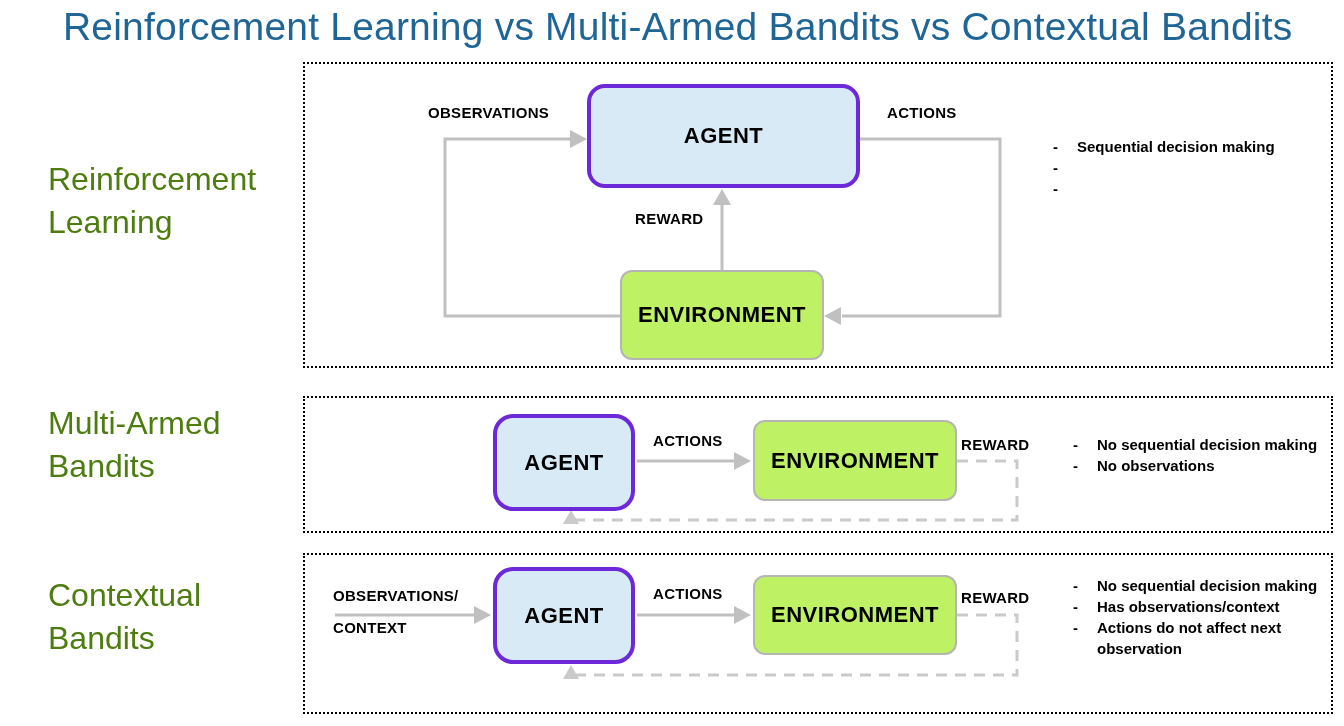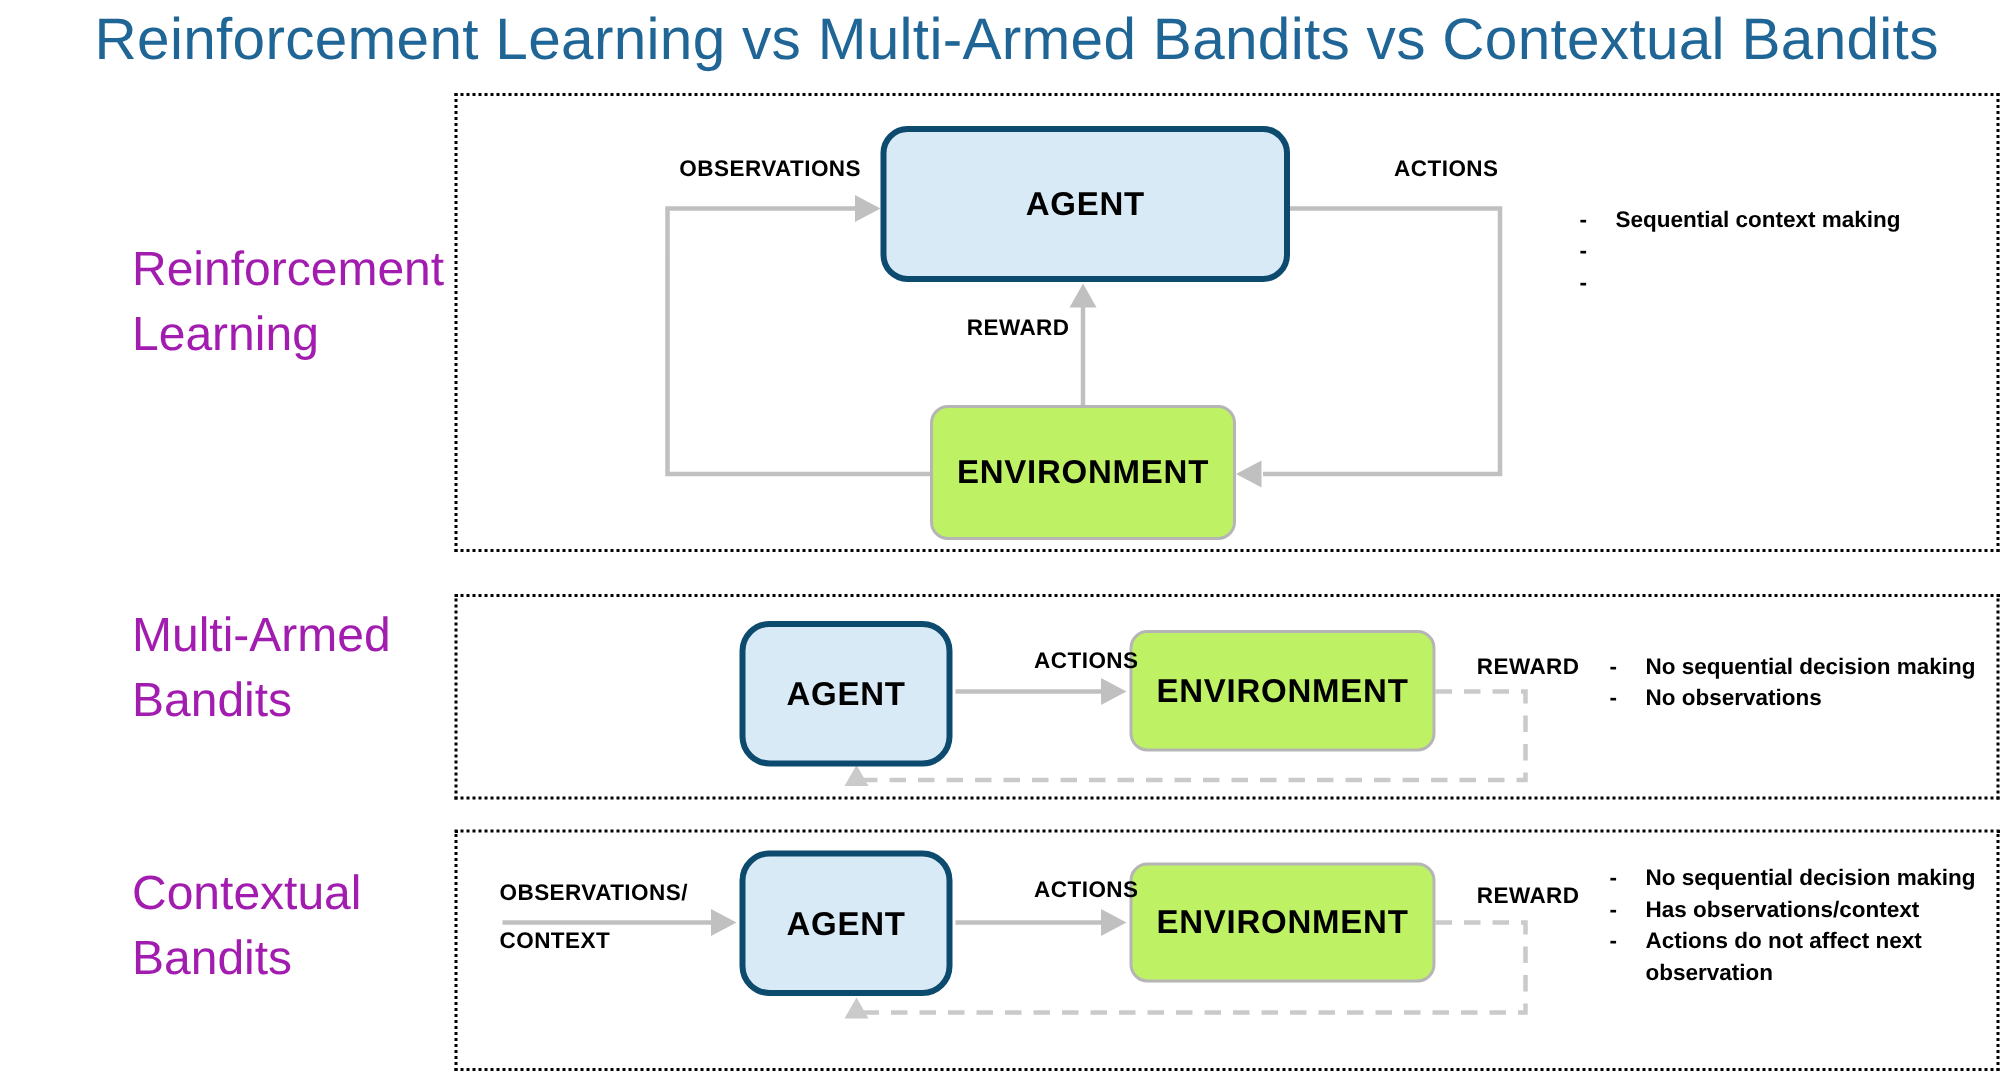--- a/index.html
+++ b/index.html
@@ -6,43 +6,42 @@
   body{
     width:1344px;height:726px;position:relative;background:#ffffff;
     font-family:"Liberation Sans", sans-serif;overflow:hidden;
   }
   .title{
     position:absolute;left:63px;top:5px;font-size:39px;color:#1f6596;
     white-space:nowrap;letter-spacing:0.2px;
   }
   .side-label{
     position:absolute;left:48px;width:260px;font-size:32px;line-height:43px;
-    color:#a21caf;
-    margin-left:40px;
+    color:#4d7c0f;
   }
   .panel{
     position:absolute;left:303px;width:1030px;border:2px dotted #000;
     background:#fff;box-sizing:border-box;
   }
   .panel svg{position:absolute;left:0;top:0;}
   .node{
     position:absolute;box-sizing:border-box;display:flex;align-items:center;
     justify-content:center;font-weight:bold;font-size:22px;color:#000;
     letter-spacing:0.5px;white-space:nowrap;
   }
   .agent{
-    background:#d9eaf7;border:4px solid #0c4a6e;border-radius:18px;
+    background:#d9eaf7;border:4px solid #6d28d9;border-radius:18px;
   }
   .agent.small{border-radius:20px;}
   .env{
     background:#bef264;border:2px solid #b5b5b5;border-radius:12px;
   }
   .edge-label{
     position:absolute;font-weight:bold;font-size:15px;color:#000;
-    letter-spacing:0.3px;text-align:right;white-space:nowrap;
+    letter-spacing:0.3px;text-align:left;white-space:nowrap;
   }
   .edge-label.left-align{text-align:left;}
   .bullets{
     position:absolute;margin:0;padding:0;list-style:none;
     font-weight:bold;font-size:15px;line-height:21px;color:#000;
   }
   .bullet{display:flex;}
   .dash{width:24px;flex:none;}
   .btext{flex:1;}
 </style>
@@ -75,21 +74,21 @@
   <div class="node agent" style="left:282px;top:20px;width:273px;height:104px;">AGENT</div>
   <div class="node env" style="left:315px;top:206px;width:204px;height:90px;">ENVIRONMENT</div>
 
   <div class="edge-label" style="left:123px;top:40px;width:146px;">OBSERVATIONS</div>
   <div class="edge-label" style="left:582px;top:40px;width:112px;">ACTIONS</div>
   <div class="edge-label" style="left:330px;top:146px;width:78px;">REWARD</div>
 
   <ul class="bullets" style="left:748px;top:72px;width:228px;">
     <li class="bullet">
       <span class="dash">-</span>
-      <span class="btext">Sequential context making</span>
+      <span class="btext">Sequential decision making</span>
     </li>
     <li class="bullet">
       <span class="dash">-</span>
     </li>
     <li class="bullet">
       <span class="dash">-</span>
     </li>
   </ul>
 </div>
 

